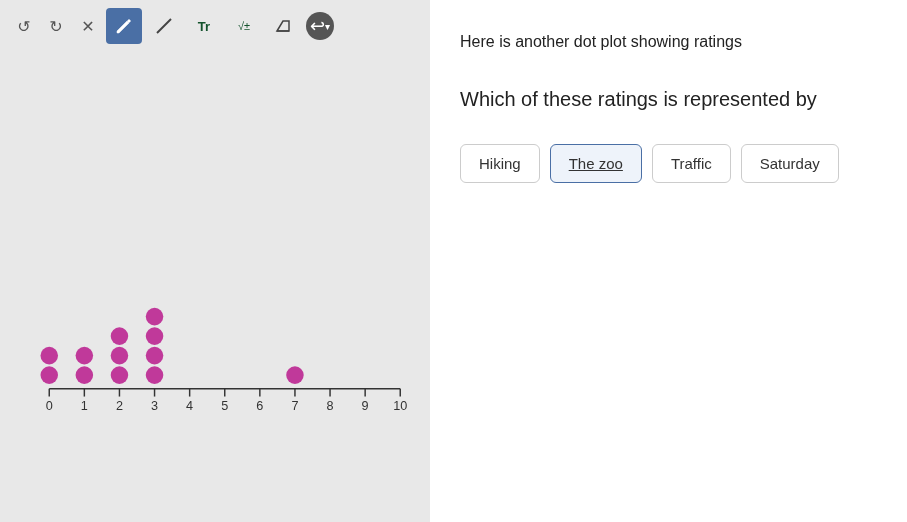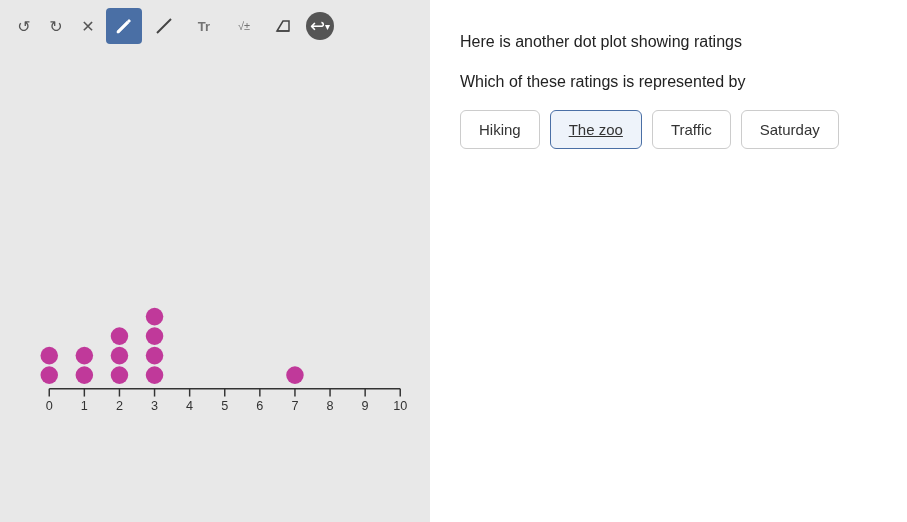--- a/index.html
+++ b/index.html
@@ -32,21 +32,21 @@
 
     .toolbar-btn {
       width: 36px;
       height: 36px;
       display: flex;
       align-items: center;
       justify-content: center;
       border-radius: 4px;
       cursor: pointer;
       font-size: 14px;
-      color: #737373;
+      color: #14532d;
       border: none;
       background: transparent;
     }
 
     .toolbar-btn.active {
       background: #4a6fa5;
       color: white;
     }
 
     .undo-btn, .redo-btn {
@@ -89,31 +89,31 @@
       height: 100%;
     }
 
     
     .right-panel {
       flex: 1;
       background: white;
       padding: 30px 30px 40px 30px;
       display: flex;
       flex-direction: column;
-      gap: 16px;
+      gap: 30px;
     }
 
     .question-text {
       font-size: 16px;
       color: #222;
       line-height: 1.5;
     }
 
     .question-sub {
-      font-size: 16px;
+      font-size: 20px;
       color: #222;
       line-height: 1.5;
     }
 
     .answer-options {
       display: flex;
       gap: 10px;
       flex-wrap: wrap;
     }
 

